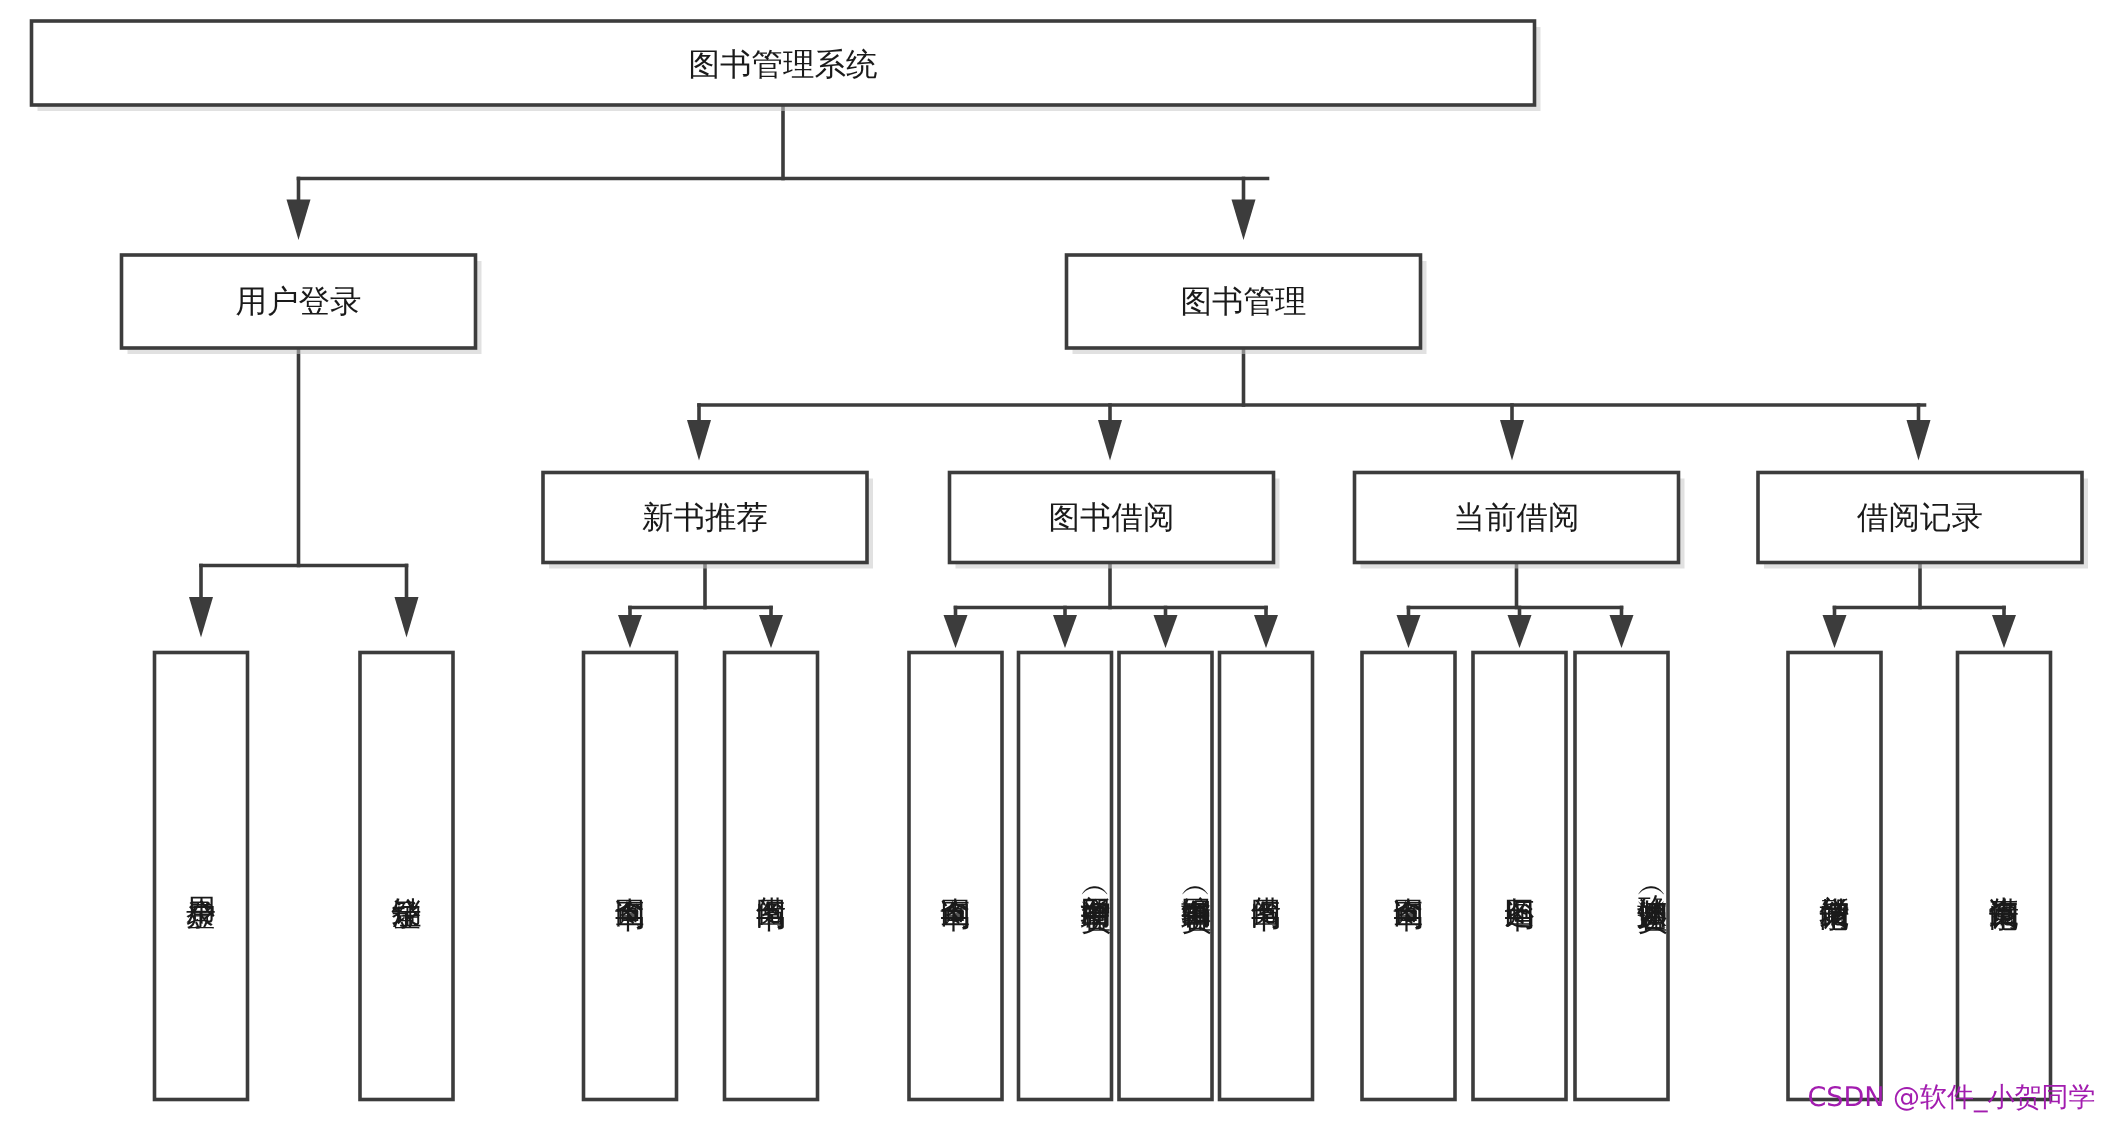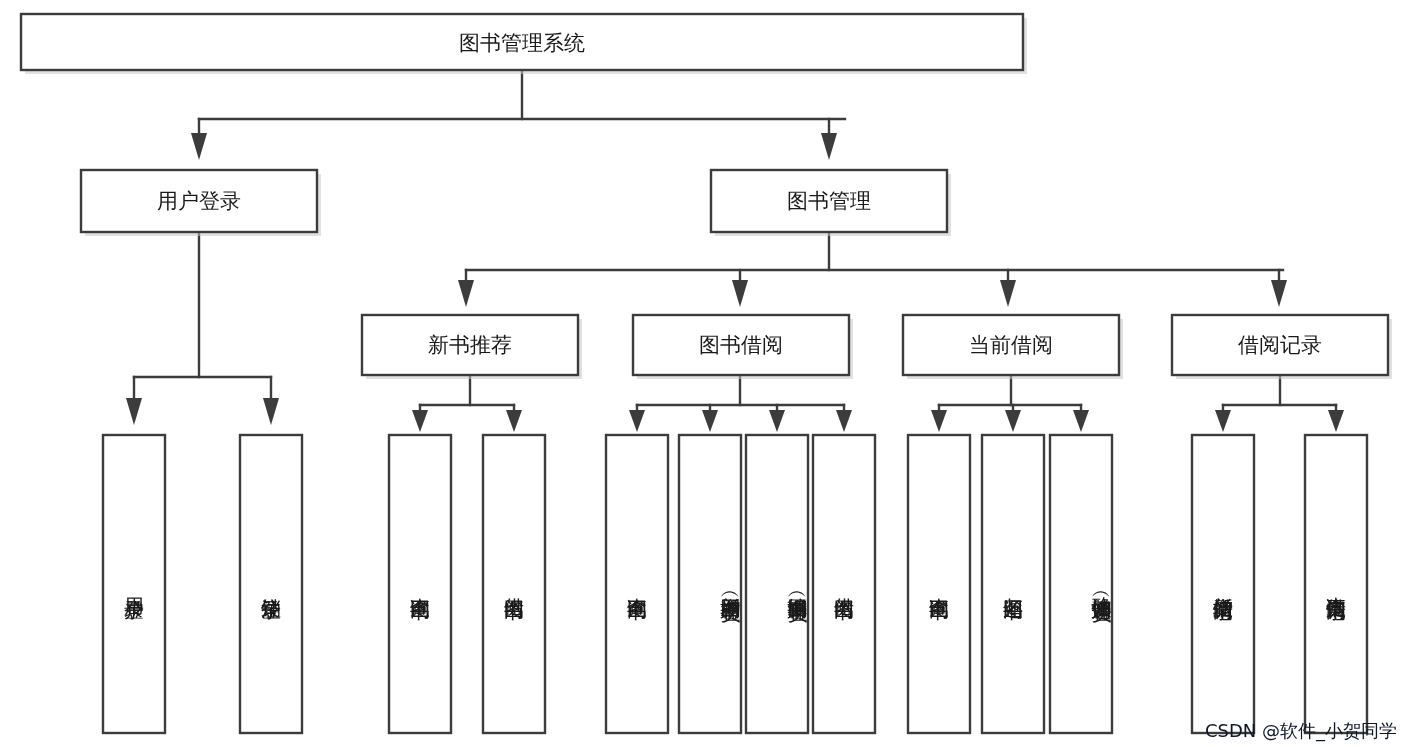--- a/index.html
+++ b/index.html
@@ -67,21 +67,21 @@
     white-space: normal;
     box-sizing: border-box;
     pointer-events: none;
   }
   .watermark {
     position: absolute;
     right: 8px;
     bottom: 4px;
     font-family: "DejaVu Sans", "Liberation Sans", sans-serif;
     font-size: 18px;
-    color: #0f172a;
+    color: #a21caf;
     white-space: nowrap;
   }
 </style>
 </head>
 <body>
 
 <div id="diagram-root">
 
   <svg class="tree" viewBox="0 0 1405 747">
     <defs></defs>

